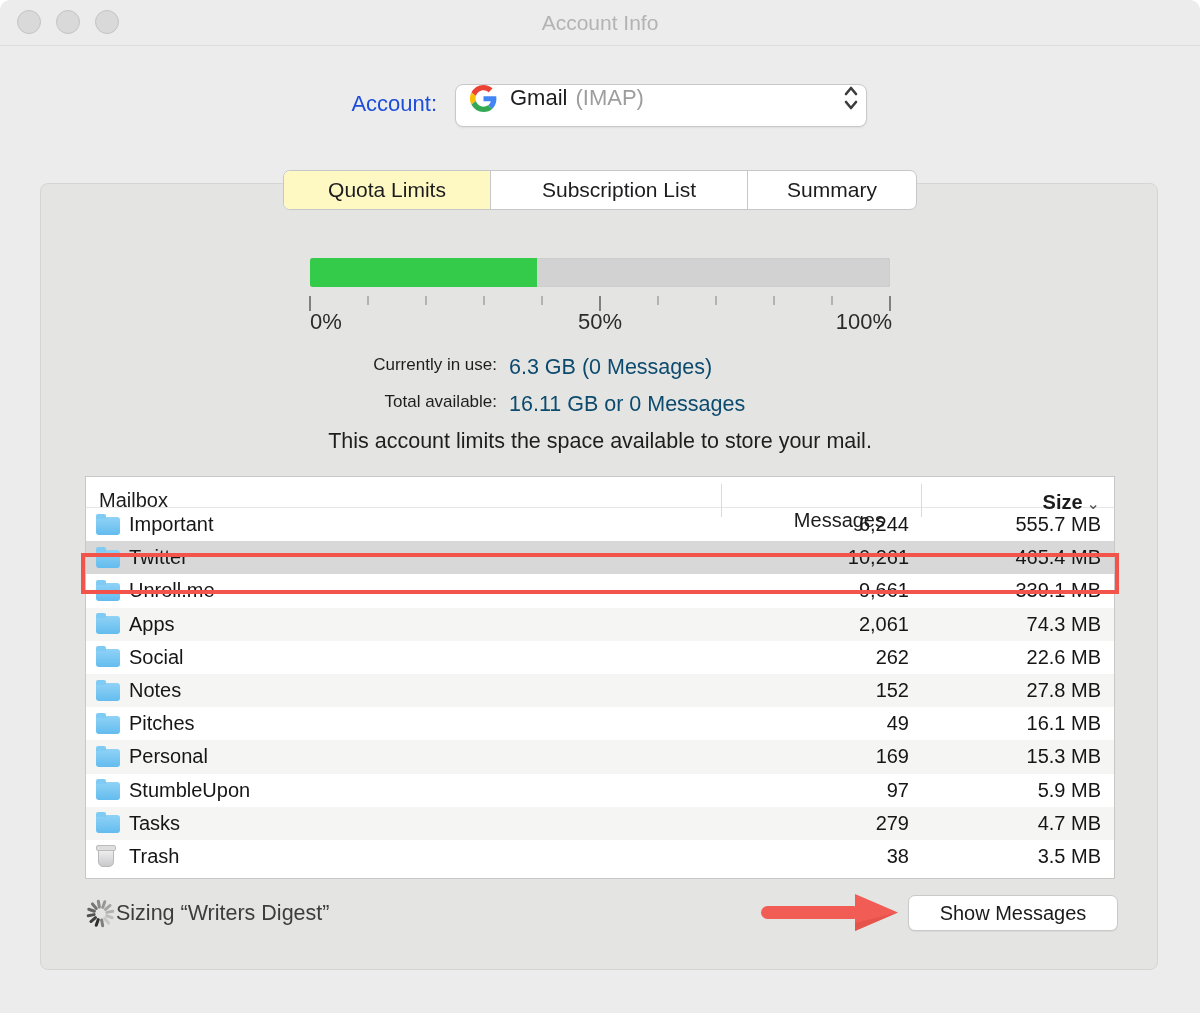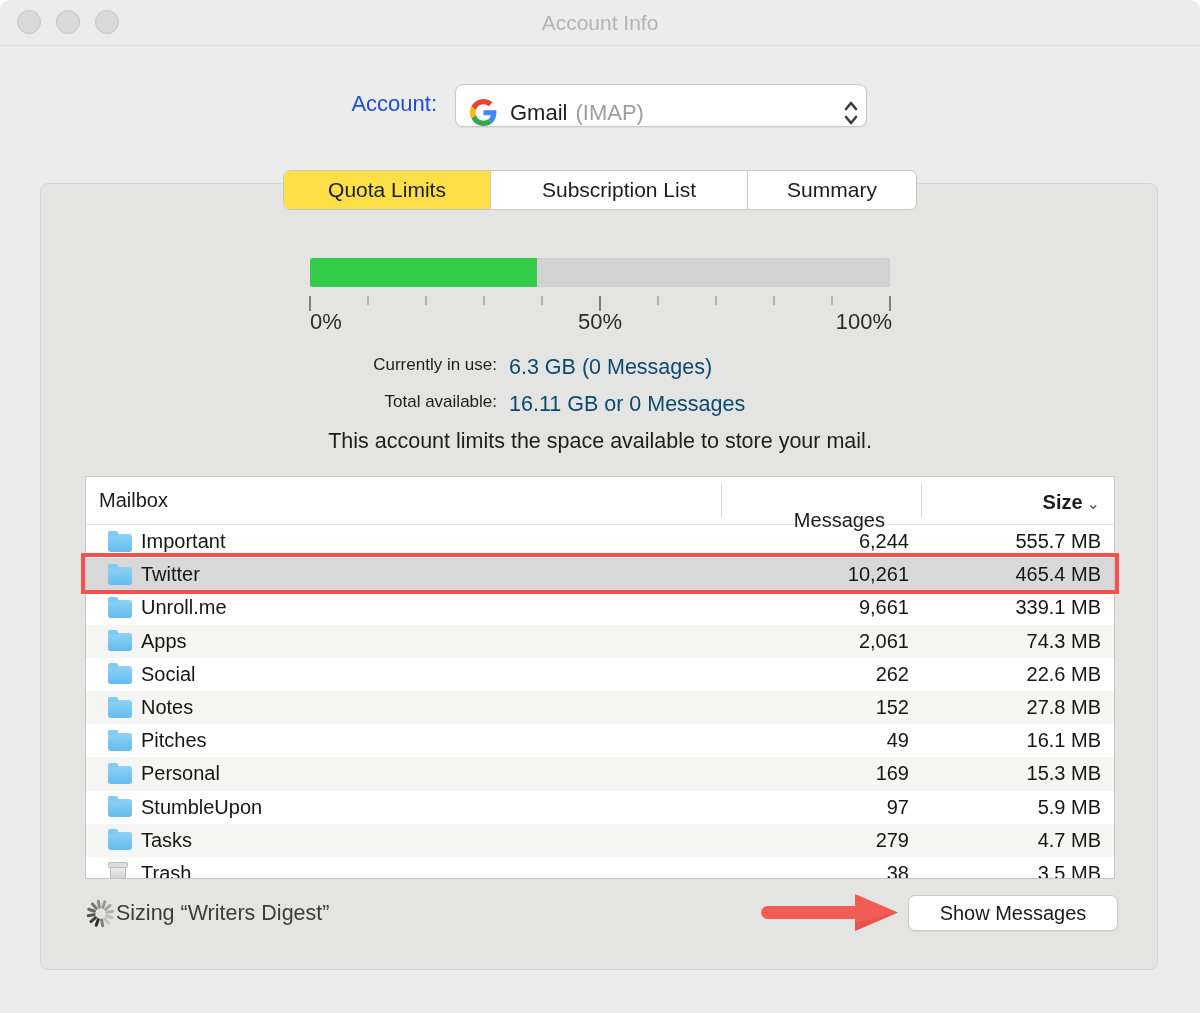--- a/index.html
+++ b/index.html
@@ -14,68 +14,68 @@
     border-bottom:1px solid #dedede; }
   .traffic { position:absolute; left:17px; top:10px; display:flex; gap:15px; }
   .tl { width:24px; height:24px; border-radius:50%; background:#d9d9d9;
     border:1px solid #c3c3c3; }
   .win-title { position:absolute; left:0; right:0; top:0; height:46px;
     line-height:46px; text-align:center; font-size:21px; color:#b3b3b3; }
   
   .account-label { position:absolute; top:91px; right:763px; font-size:22px; color:#1d4ed8; }
   .popup { position:absolute; left:455px; top:84px; width:412px; height:43px;
     background:#fff; border:1px solid #c9c9c9; border-radius:8px;
-    box-shadow:0 1px 2px rgba(0,0,0,.07); display:flex; align-items:flex-end;
+    box-shadow:0 1px 2px rgba(0,0,0,.07); display:flex; align-items:flex-start;
     padding:0 6px 0 14px; cursor:default; }
   .gicon { width:27px; height:27px; margin-right:13px; flex:0 0 auto; }
   .popup-value { font-size:22px; color:#1d1d1f; }
   .popup-suffix { font-size:22px; color:#9d9d9d; margin-left:8px; }
   .chevrons { margin-left:auto; width:18px; height:26px; }
   
   .panel { position:absolute; left:40px; top:183px; width:1118px; height:787px;
     background:#e4e4e2; border:1px solid #d5d5d3; border-radius:8px; }
   .tabs { position:absolute; left:283px; top:170px; height:40px; display:flex;
     border:1px solid #c7c7c7; border-radius:7px; overflow:hidden; background:#fff;
     z-index:2; }
   .tab { display:flex; align-items:center; justify-content:center;
     font-size:21px; color:#1c1c1e; border-left:1px solid #c7c7c7; }
   .tab:first-child { border-left:none; }
-  .tab.selected { background:#fde047; }
+  .tab.selected { background:#fef9c3; }
   .tab-quota { width:206px; } .tab-subs { width:257px; } .tab-summary { width:169px; }
   
   .progress-track { position:absolute; left:310px; top:258px; width:580px; height:29px;
     background:#d2d2d2; border-radius:3px; z-index:1;
     box-shadow:inset 0 0 1px rgba(0,0,0,.25); overflow:hidden; }
   .progress-fill { height:100%; background:#35cb4a; }
   .ruler { position:absolute; left:309px; top:296px; width:582px; height:16px; z-index:1; }
   .tick { position:absolute; top:0; width:2px; height:9px; background:#b3b3b3; }
   .tick.major { height:15px; background:#808080; }
   .scale-label { position:absolute; font-size:22px; color:#2b2b2b; top:309px; z-index:1; }
   .sl-0 { left:310px; } .sl-50 { left:600px; transform:translateX(-50%); } .sl-100 { right:308px; }
   
   .info-label { position:absolute; right:703px; font-size:17px; color:#1e1e1e; z-index:1; }
   .info-value { position:absolute; left:509px; font-size:21.5px; color:#0c4a6e; z-index:1; }
   .row1 { top:355px; } .row2 { top:392px; }
   .note { position:absolute; left:0; right:0; top:429px; text-align:center;
     font-size:21.5px; color:#1e1e1e; z-index:1; }
   
   .table { position:absolute; left:85px; top:476px; width:1030px; height:403px;
     background:#fff; border:1px solid #c8c8c8; z-index:1; overflow:hidden; }
-  .thead { position:relative; height:48px; font-size:20px; color:#1c1c1c;
+  .thead { position:relative; height:31px; font-size:20px; color:#1c1c1c;
     border-bottom:1px solid #e6e6e6; }
   .th-mailbox { position:absolute; left:13px; line-height:47px; }
   .th-messages { position:absolute; right:229px; line-height:47px;margin-top:20px; }
   .th-size { position:absolute; right:14px; line-height:47px; font-weight:700;
     display:flex; align-items:center; }
   .sort-chevron { font-weight:400; color:#555; font-size:16px; margin-left:4px; margin-top:3px; }
   .col-divider { position:absolute; top:7px; height:33px; width:1px; background:#dadada; }
   .cd1 { left:635px; } .cd2 { left:835px; }
   .tbody { position:relative; }
   .tr { position:relative; height:33.2px; display:flex; align-items:center;
-    font-size:20px; color:#161616;padding-left:12px; }
+    font-size:20px; color:#161616; }
   .tr:nth-child(even) { background:#f5f5f4; }
   .tr.selected { background:#d8d8d8; }
   .cell-icon { margin-left:10px; width:33px; display:flex; align-items:center; }
   .folder-icon { position:relative; display:inline-block; width:24px; height:18px;
     background:linear-gradient(#90d2f6,#63bcee); border-radius:2px 3px 3px 3px;
     margin-top:2px; }
   .folder-icon::before { content:""; position:absolute; top:-3px; left:0; width:10px;
     height:5px; background:#80cbf3; border-radius:2px 2px 0 0; }
   .trash-icon { position:relative; display:inline-block; width:16px; height:19px;
     background:linear-gradient(#f2f2f2,#c9c9cb); border:1px solid #b9b9bb;

